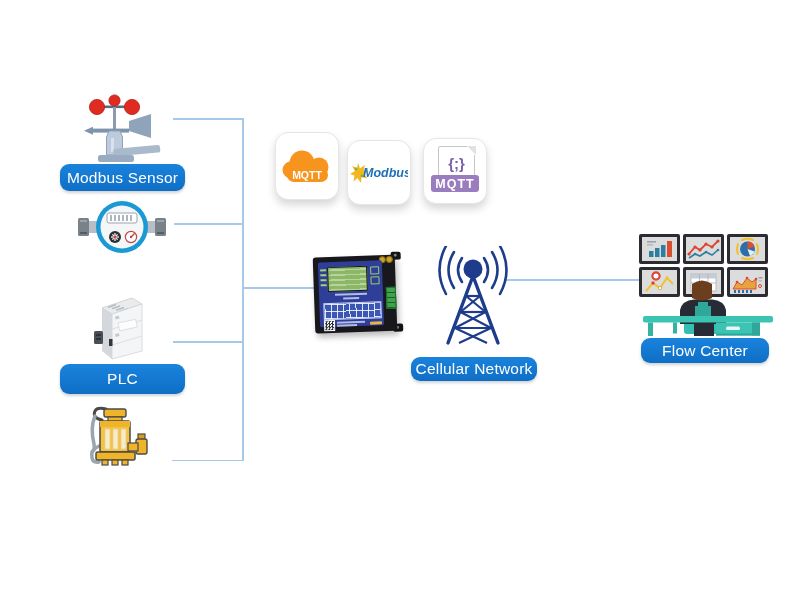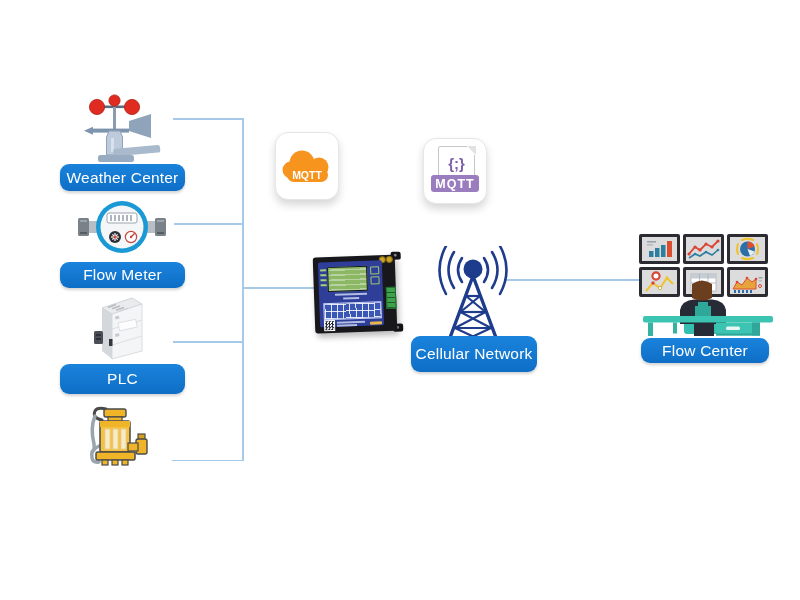--- a/index.html
+++ b/index.html
@@ -76,21 +76,21 @@
     <rect x="29" y="13" width="3" height="24" fill="#8C9BB0"></rect>
     <polygon points="0,36.8 9,32.8 9,40.8" fill="#7E93AC"></polygon>
     <rect x="7" y="34.6" width="38" height="4" fill="#7E93AC"></rect>
     <polygon points="45,27 67,20 67,44 45,37" fill="#8FA4BA"></polygon>
     <polygon points="25,37 36,37 38.5,43 38.5,61 22.5,61 22.5,43" fill="#BDCBDD" stroke="#8FA2B8" stroke-width="1"></polygon>
     <rect x="27" y="44" width="3" height="14" fill="#D8E2EE"></rect>
     <rect x="29" y="55" width="47" height="7.5" rx="2.5" fill="#A9BACC" transform="rotate(-5 29 55)"></rect>
     <rect x="14" y="61" width="36" height="7" rx="2.5" fill="#99ABC0"></rect>
   </svg>
   <div class="pill" style="left:60px;top:164px;width:125px;height:27px">
-    <span>Weather Center</span>
+    <span>Modbus Sensor</span>
   </div>
 
   <svg class="abs" style="left:78px;top:199px" width="88" height="58" viewBox="0 0 88 58">
     <rect x="8" y="22" width="16" height="12" fill="#B8BEC6"></rect>
     <rect x="64" y="22" width="16" height="12" fill="#B8BEC6"></rect>
     <rect x="0" y="19" width="11" height="18" rx="1.5" fill="#7A8289"></rect>
     <rect x="77" y="19" width="11" height="18" rx="1.5" fill="#7A8289"></rect>
     <rect x="2" y="21" width="7" height="2" fill="#9CA3AA"></rect>
       <rect x="2" y="33" width="7" height="2" fill="#565C62"></rect>
     <rect x="79" y="21" width="7" height="2" fill="#9CA3AA"></rect>
@@ -111,23 +111,20 @@
         <line x1="33" y1="38" x2="41" y2="38"></line>
         <line x1="37" y1="34" x2="37" y2="42"></line>
       <line x1="34.4" y1="35.4" x2="39.6" y2="40.6"></line>
         <line x1="39.6" y1="35.4" x2="34.4" y2="40.6"></line>
       </g>
     <circle cx="37" cy="38" r="1.6" fill="#D94536"></circle>
     <circle cx="53" cy="38" r="5.6" fill="#ffffff" stroke="#C2483C" stroke-width="1.2"></circle>
     <line x1="53" y1="38" x2="56.5" y2="34.5" stroke="#C2483C" stroke-width="1.4"></line>
     <circle cx="53" cy="38" r="1.2" fill="#C2483C"></circle>
   </svg>
-  <div class="pill" style="left:60px;top:262px;width:125px;height:26px">
-    <span>Flow Meter</span>
-  </div>
 
   <svg class="abs" style="left:88px;top:295px" width="60" height="70" viewBox="0 0 60 70">
     <polygon points="14,13 44,3 54,9 24,19" fill="#E9EBED" stroke="#C8CCD0" stroke-width="0.8"></polygon>
     <g stroke="#B9BEC4" stroke-width="1.6">
       <line x1="20" y1="12.4" x2="28" y2="9.6"></line>
         <line x1="24" y1="13.8" x2="32" y2="11"></line>
       <line x1="28" y1="15.2" x2="36" y2="12.4"></line>
         <line x1="32" y1="16.6" x2="40" y2="13.8"></line>
       <line x1="36" y1="18" x2="44" y2="15.2"></line>
     </g>
@@ -170,20 +167,28 @@
   <div class="card" style="left:275px;top:132px;height:66px">
     <svg width="52" height="44" viewBox="0 0 52 44">
       <circle cx="21" cy="19" r="12.5" fill="#F7941E"></circle>
       <circle cx="38" cy="23" r="9.5" fill="#F7941E"></circle>
       <circle cx="10" cy="26" r="8.5" fill="#F7941E"></circle>
       <rect x="6" y="24" width="41" height="14" rx="7" fill="#F7941E"></rect>
       <text x="26" y="35" text-anchor="middle" fill="#ffffff" font-size="10.5" font-weight="bold" font-family="Liberation Sans, sans-serif">MQTT</text>
     </svg>
   </div>
 
+  <div class="card" style="left:347px;top:140px;height:63px">
+    <svg width="58" height="26" viewBox="0 0 58 26">
+      <polygon fill="#F2B71C" points="8,3 10,8.5 15,5 13.5,10.5 19,11 14,14 17.5,18.5 11.5,17 11,23 7.5,18 3.5,21.5 4.5,15.5 0,14 5,11 2,6 7,8"></polygon>
+      <circle cx="6" cy="9" r="1.4" fill="#7AB648"></circle>
+      <circle cx="12" cy="16" r="1.4" fill="#7AB648"></circle>
+      <text x="13" y="17" fill="#1D70B7" font-size="12.5" font-weight="bold" font-style="italic" font-family="Liberation Sans, sans-serif">Modbus</text>
+    </svg>
+  </div>
 
   <div class="card" style="left:423px;top:138px;height:64px">
     <div class="json-page">
       <div class="json-ear"></div>
       <div class="json-glyph">{;}</div>
     </div>
     <div class="json-banner">
       <span>MQTT</span>
     </div>
   </div>
@@ -237,21 +242,21 @@
       <line x1="42.5" y1="66" x2="67.5" y2="66"></line>
       <line x1="37" y1="82" x2="73" y2="82"></line>
       <line x1="48" y1="50" x2="67.5" y2="66"></line>
         <line x1="62" y1="50" x2="42.5" y2="66"></line>
       <line x1="42.5" y1="66" x2="73" y2="82"></line>
         <line x1="67.5" y1="66" x2="37" y2="82"></line>
       <line x1="37" y1="82" x2="69" y2="97"></line>
         <line x1="73" y1="82" x2="41" y2="97"></line>
     </g>
   </svg>
-  <div class="pill" style="left:411px;top:336px;width:126px;height:36px">
+  <div class="pill" style="left:411px;top:357px;width:126px;height:24px">
     <span>Cellular Network</span>
   </div>
 
   <div class="monitor" style="left:639px;top:234px">
     <svg width="35" height="24" viewBox="0 0 35 24">
       <rect x="5" y="4" width="9" height="1.6" fill="#9AA4AC"></rect>
         <rect x="5" y="7" width="6" height="1.6" fill="#B4BCC2"></rect>
       <rect x="7" y="14" width="4.5" height="6" fill="#2C7FA0"></rect>
       <rect x="13" y="11" width="4.5" height="9" fill="#2C7FA0"></rect>
       <rect x="19" y="8" width="4.5" height="12" fill="#2C7FA0"></rect>

